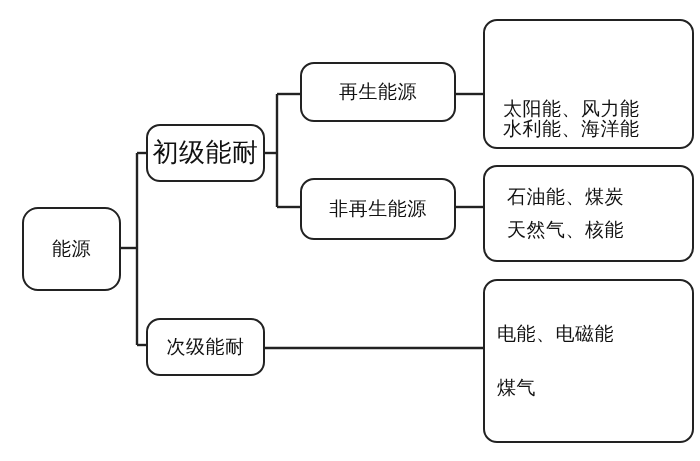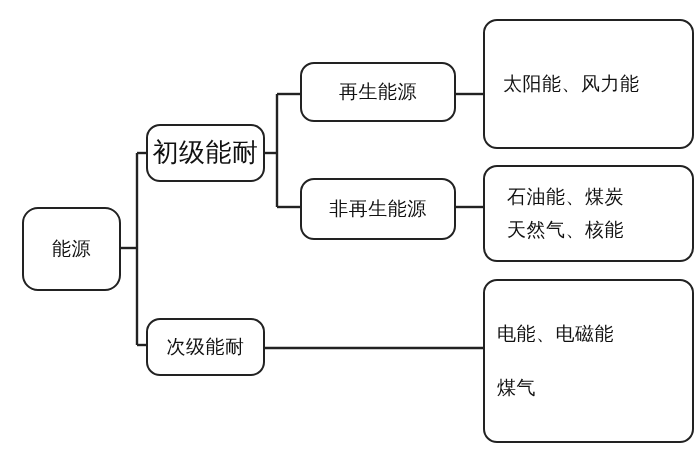--- a/index.html
+++ b/index.html
@@ -66,21 +66,21 @@
     font-size: 19px;
   }
   #node-nonrenewable {
     left: 300px; top: 178px; width: 156px; height: 62px;
     font-size: 19px;
   }
   
   #node-renewable-detail {
     left: 483px; top: 19px;  width: 211px; height: 130px;
     font-size: 19px;
-    justify-content: center;
+    justify-content: flex-end;
     align-items: flex-start;
     padding: 8px 0 8px 18px;
   }
   #node-nonrenewable-detail {
     left: 483px; top: 165px; width: 211px; height: 97px;
     font-size: 19px;
     justify-content: space-evenly;
     align-items: flex-start;
     padding: 6px 17px 6px 22px;
   }
@@ -132,20 +132,21 @@
   <div class="node" id="node-renewable">
     <span class="line">再生能源</span>
   </div>
 
   <div class="node" id="node-nonrenewable">
     <span class="line">非再生能源</span>
   </div>
 
   <div class="node" id="node-renewable-detail">
     <span class="line">太阳能、风力能</span>
+    <span class="line">水利能、海洋能</span>
   </div>
 
   <div class="node" id="node-nonrenewable-detail">
     <span class="line">石油能、煤炭</span>
     <span class="line">天然气、核能</span>
   </div>
 
   <div class="node" id="node-secondary-detail">
     <span class="line">电能、电磁能</span>
     <span class="line">煤气</span>

